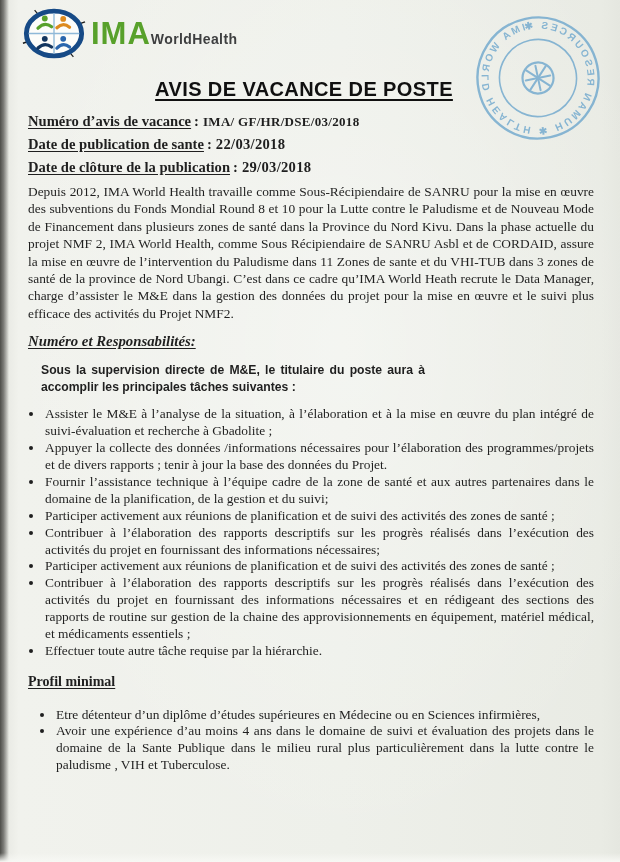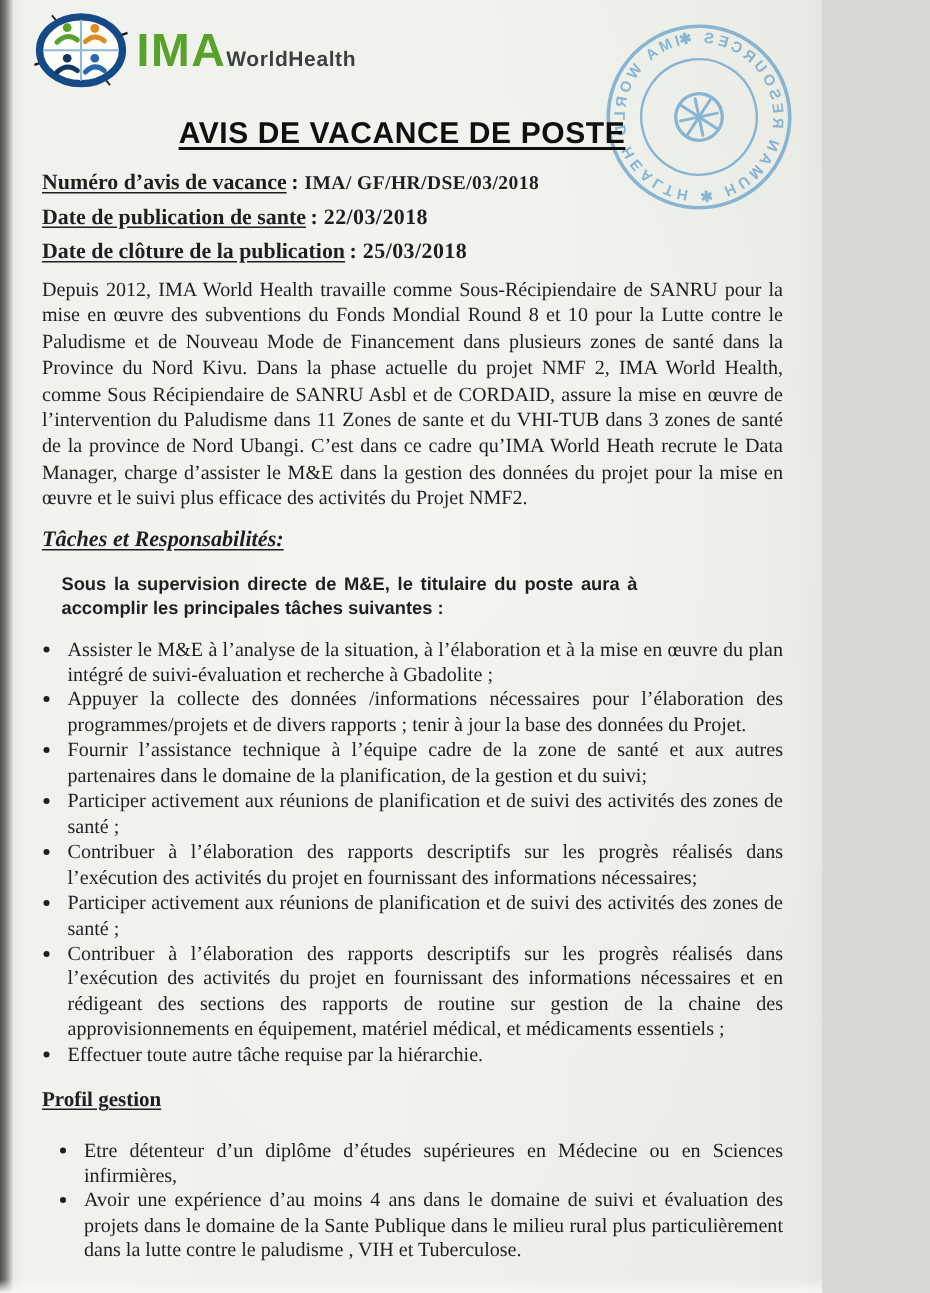--- a/index.html
+++ b/index.html
@@ -3,21 +3,21 @@
 <meta charset="utf-8">
 <style>
   html,body{margin:0;padding:0;}
   body{
     width:620px;height:862px;overflow:hidden;
     font-family:"Liberation Serif", serif;
     color:#1f1f1f;
     background:#d8d9d4;
   }
   .page{
-    position:relative;width:548px;height:862px;overflow:hidden;
+    position:relative;width:620px;height:862px;overflow:hidden;
     background:
       radial-gradient(ellipse at 55% 40%, rgba(255,255,255,.35), rgba(0,0,0,0) 70%),
       linear-gradient(90deg,#e3e4de 0,#f1f2ed 3%,#eef0ea 55%,#e9ebe4 97%,#e5e7e0 100%);
   }
   .scan-edge-left{
     position:absolute;left:0;top:0;width:9px;height:100%;
     background:linear-gradient(90deg,#33332f 0,#6a6a66 40%,rgba(120,120,116,0) 100%);
     opacity:.85;
   }
   .scan-edge-bottom{
@@ -144,45 +144,45 @@
 
 
     <div class="meta">
       <div class="meta-row">
         <span class="meta-label">Numéro d’avis de vacance</span><span class="meta-sep">:</span><span class="meta-value">IMA/ GF/HR/DSE/03/2018</span>
       </div>
       <div class="meta-row">
         <span class="meta-label">Date de publication de sante</span><span class="meta-sep">:</span><span class="meta-value">22/03/2018</span>
       </div>
       <div class="meta-row">
-        <span class="meta-label">Date de clôture de la publication</span><span class="meta-sep">:</span><span class="meta-value">25/03/2018</span>
+        <span class="meta-label">Date de clôture de la publication</span><span class="meta-sep">:</span><span class="meta-value">29/03/2018</span>
       </div>
     </div>
 
     <div>
       <p class="resume-body">Depuis 2012, IMA World Health travaille comme Sous-Récipiendaire de SANRU pour la mise en œuvre des subventions du Fonds Mondial Round 8 et 10 pour la Lutte contre le Paludisme et de Nouveau Mode de Financement dans plusieurs zones de santé dans la Province du Nord Kivu. Dans la phase actuelle du projet NMF 2,  IMA World Health, comme Sous Récipiendaire de SANRU Asbl et de CORDAID, assure la mise en œuvre de l’intervention du Paludisme dans 11 Zones de sante et du VHI-TUB dans 3 zones de santé de la province de Nord Ubangi. C’est dans ce cadre qu’IMA World Heath recrute le Data Manager, charge d’assister le M&amp;E dans la gestion des données du projet  pour la mise en œuvre et le suivi plus efficace des activités du Projet NMF2.</p>
     </div>
 
     <div>
-      <div class="sec-heading tasks-heading">Tâches et Responsabilités:</div>
+      <div class="sec-heading tasks-heading">Numéro et Responsabilités:</div>
       <div class="tasks-intro">Sous la supervision directe de M&amp;E, le titulaire du poste aura à accomplir les principales tâches suivantes :</div>
       <ul class="tasks">
         <li>Assister le M&amp;E  à l’analyse de la situation, à l’élaboration et à la mise en œuvre du plan intégré de suivi-évaluation et recherche à Gbadolite ;</li>
         <li>Appuyer la collecte des données /informations nécessaires pour l’élaboration des programmes/projets et de divers rapports ; tenir à jour la base des données du Projet.</li>
         <li>Fournir l’assistance technique à l’équipe cadre de la zone de santé  et aux autres partenaires dans le domaine de la planification, de la gestion et du suivi;</li>
         <li>Participer activement aux réunions de planification et de suivi des activités des zones de santé ;</li>
         <li>Contribuer à l’élaboration des rapports descriptifs sur les progrès réalisés dans l’exécution des activités du projet en fournissant des informations nécessaires;</li>
         <li>Participer activement aux réunions de planification et de suivi des activités des zones de santé ;</li>
         <li>Contribuer à l’élaboration des rapports descriptifs sur les progrès réalisés dans l’exécution des activités du projet en fournissant des informations nécessaires et en rédigeant des sections des rapports de routine sur gestion de la chaine des approvisionnements en équipement, matériel médical, et médicaments essentiels ;</li>
         <li>Effectuer  toute autre tâche requise par la hiérarchie.</li>
       </ul>
     </div>
 
     <div>
-      <div class="sec-heading profile-heading">Profil gestion</div>
+      <div class="sec-heading profile-heading">Profil minimal</div>
       <ul class="profile">
         <li>Etre détenteur d’un diplôme d’études supérieures en  Médecine ou en Sciences infirmières,</li>
         <li>Avoir une expérience d’au moins 4 ans dans le domaine de suivi et évaluation des projets dans le domaine de la Sante Publique dans le milieu rural plus particulièrement dans la lutte contre le paludisme , VIH et Tuberculose.</li>
       </ul>
     </div>
 
   </div>
 
   <div class="scan-edge-bottom"></div>
 </div>

